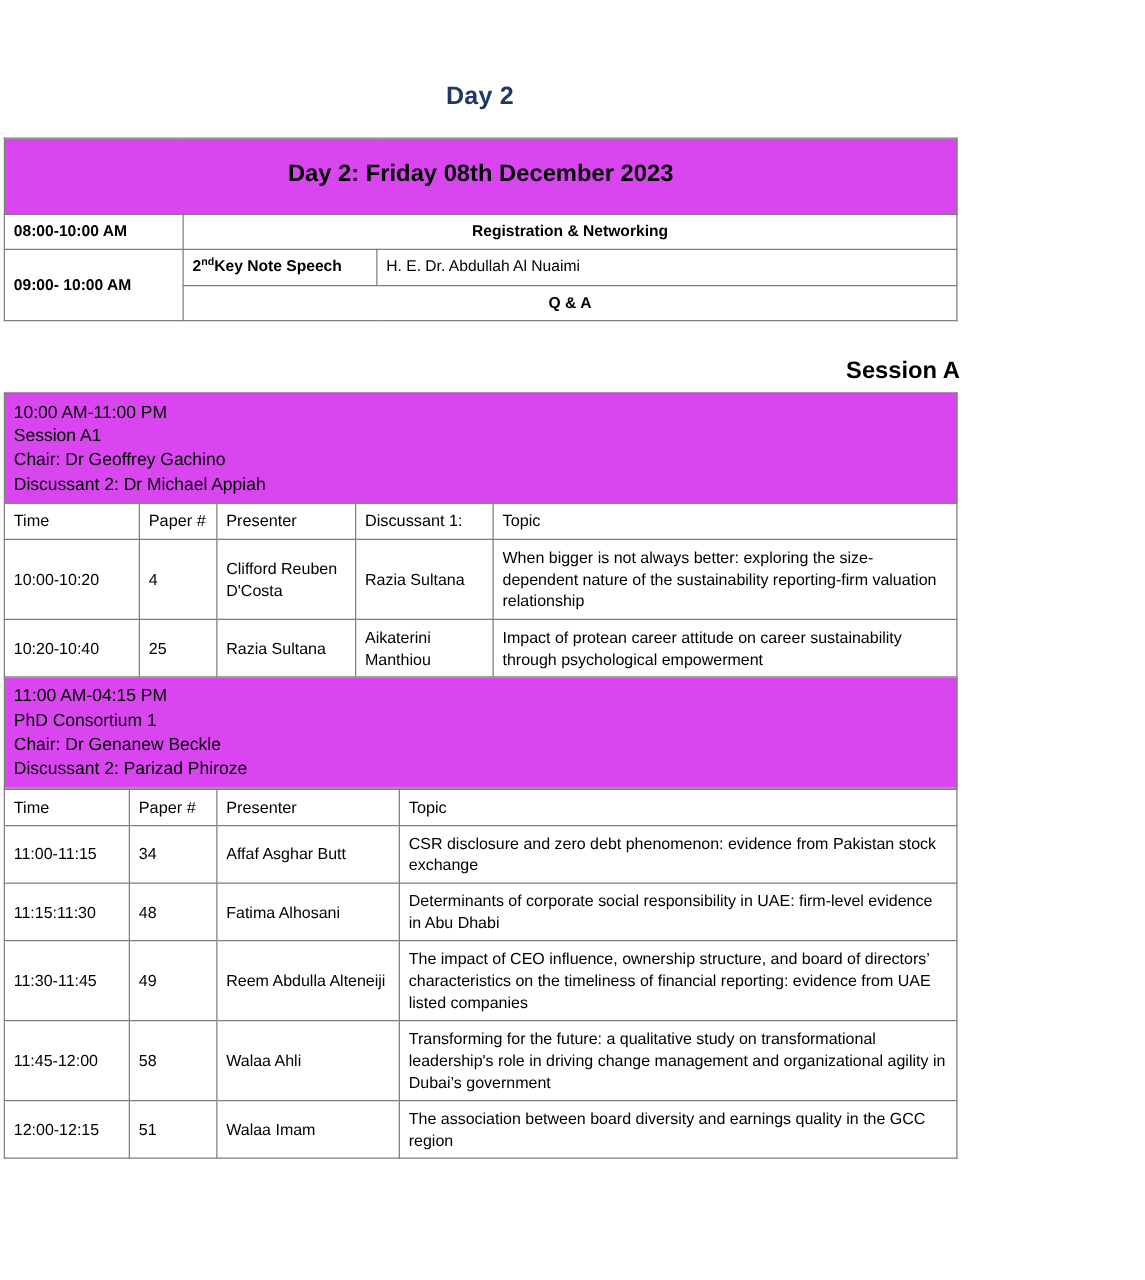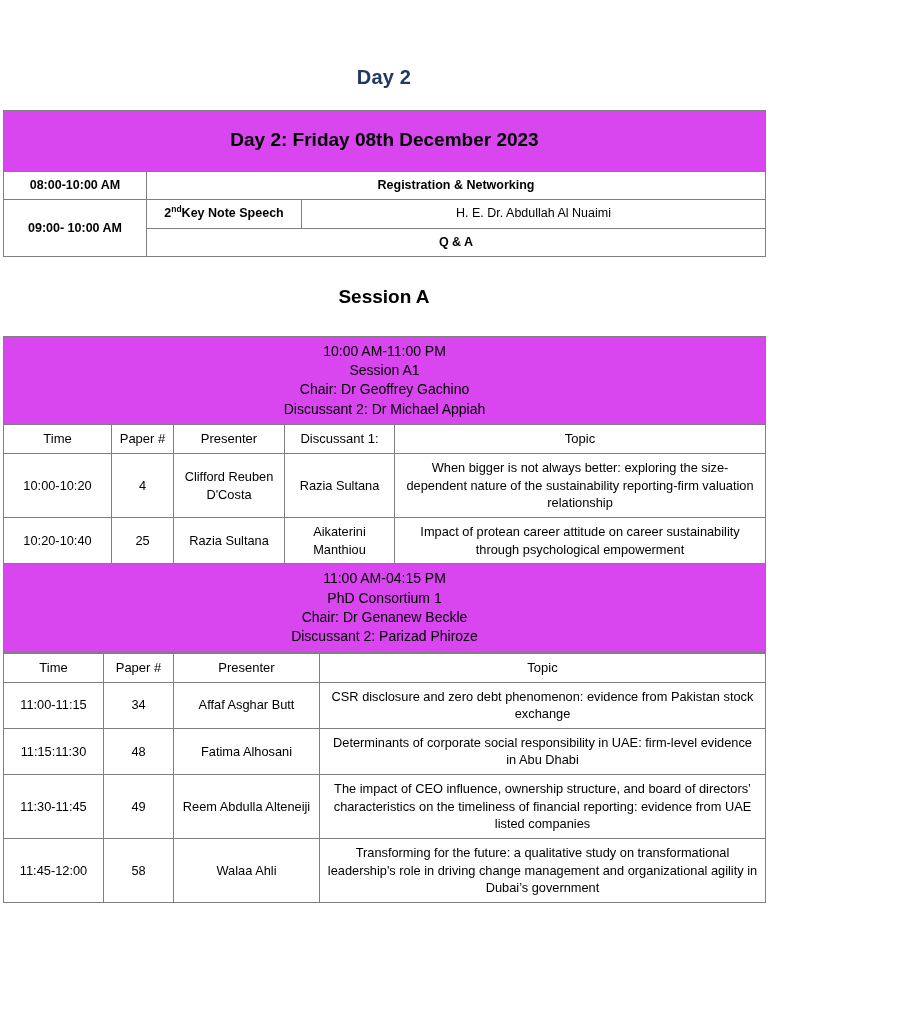--- a/index.html
+++ b/index.html
@@ -27,46 +27,46 @@
   .doc-title {
     text-align: center;
     font-size: 20px;
     font-weight: bold;
     color: #1F3864;
     padding-top: 66px;
     line-height: 1.1;
     letter-spacing: 0.2px;
   }
   .section-title {
-    text-align: center;
+    text-align: right;
     font-size: 19px;
     font-weight: bold;
     color: #000000;
     padding-top: 30px;
-    padding-bottom: 28px;
+    padding-bottom: 6px;
     line-height: 1.1;
   }
 
   
   .tbl-wrap {
     width: 762px;
     margin: 0 auto;
   }
   table.sched {
     border-collapse: collapse;
     table-layout: fixed;
     width: 762px;
     font-size: 12.5px;
   }
   table.sched td,
   table.sched th {
     border: 1px solid #7f7f7f;
     padding: 5px 7px;
     vertical-align: middle;
-    text-align: center;
+    text-align: left;
     font-weight: normal;
     line-height: 1.38;
   }
   .gray {
     background: #d946ef;
   }
 
   
   .t1 { margin-top: 22px; }
   .t1 .title-row td {
@@ -243,17 +243,23 @@
           <td>49</td>
           <td>Reem Abdulla Alteneiji</td>
           <td class="just">The impact of CEO influence, ownership structure, and board of directors’ characteristics on the timeliness of financial reporting: evidence from UAE listed companies</td>
         </tr>
         <tr class="brow">
           <td class="nowrapish">11:45-12:00</td>
           <td>58</td>
           <td>Walaa Ahli</td>
           <td class="just">Transforming for the future: a qualitative study on transformational leadership's role in driving change management and organizational agility in Dubai’s government</td>
         </tr>
+        <tr class="brow">
+          <td class="nowrapish">12:00-12:15</td>
+          <td>51</td>
+          <td>Walaa Imam</td>
+          <td class="just">The association between board diversity and earnings quality in the GCC region</td>
+        </tr>
       </tbody>
     </table>
 
   </div>
 </div>
 
 </body></html>

